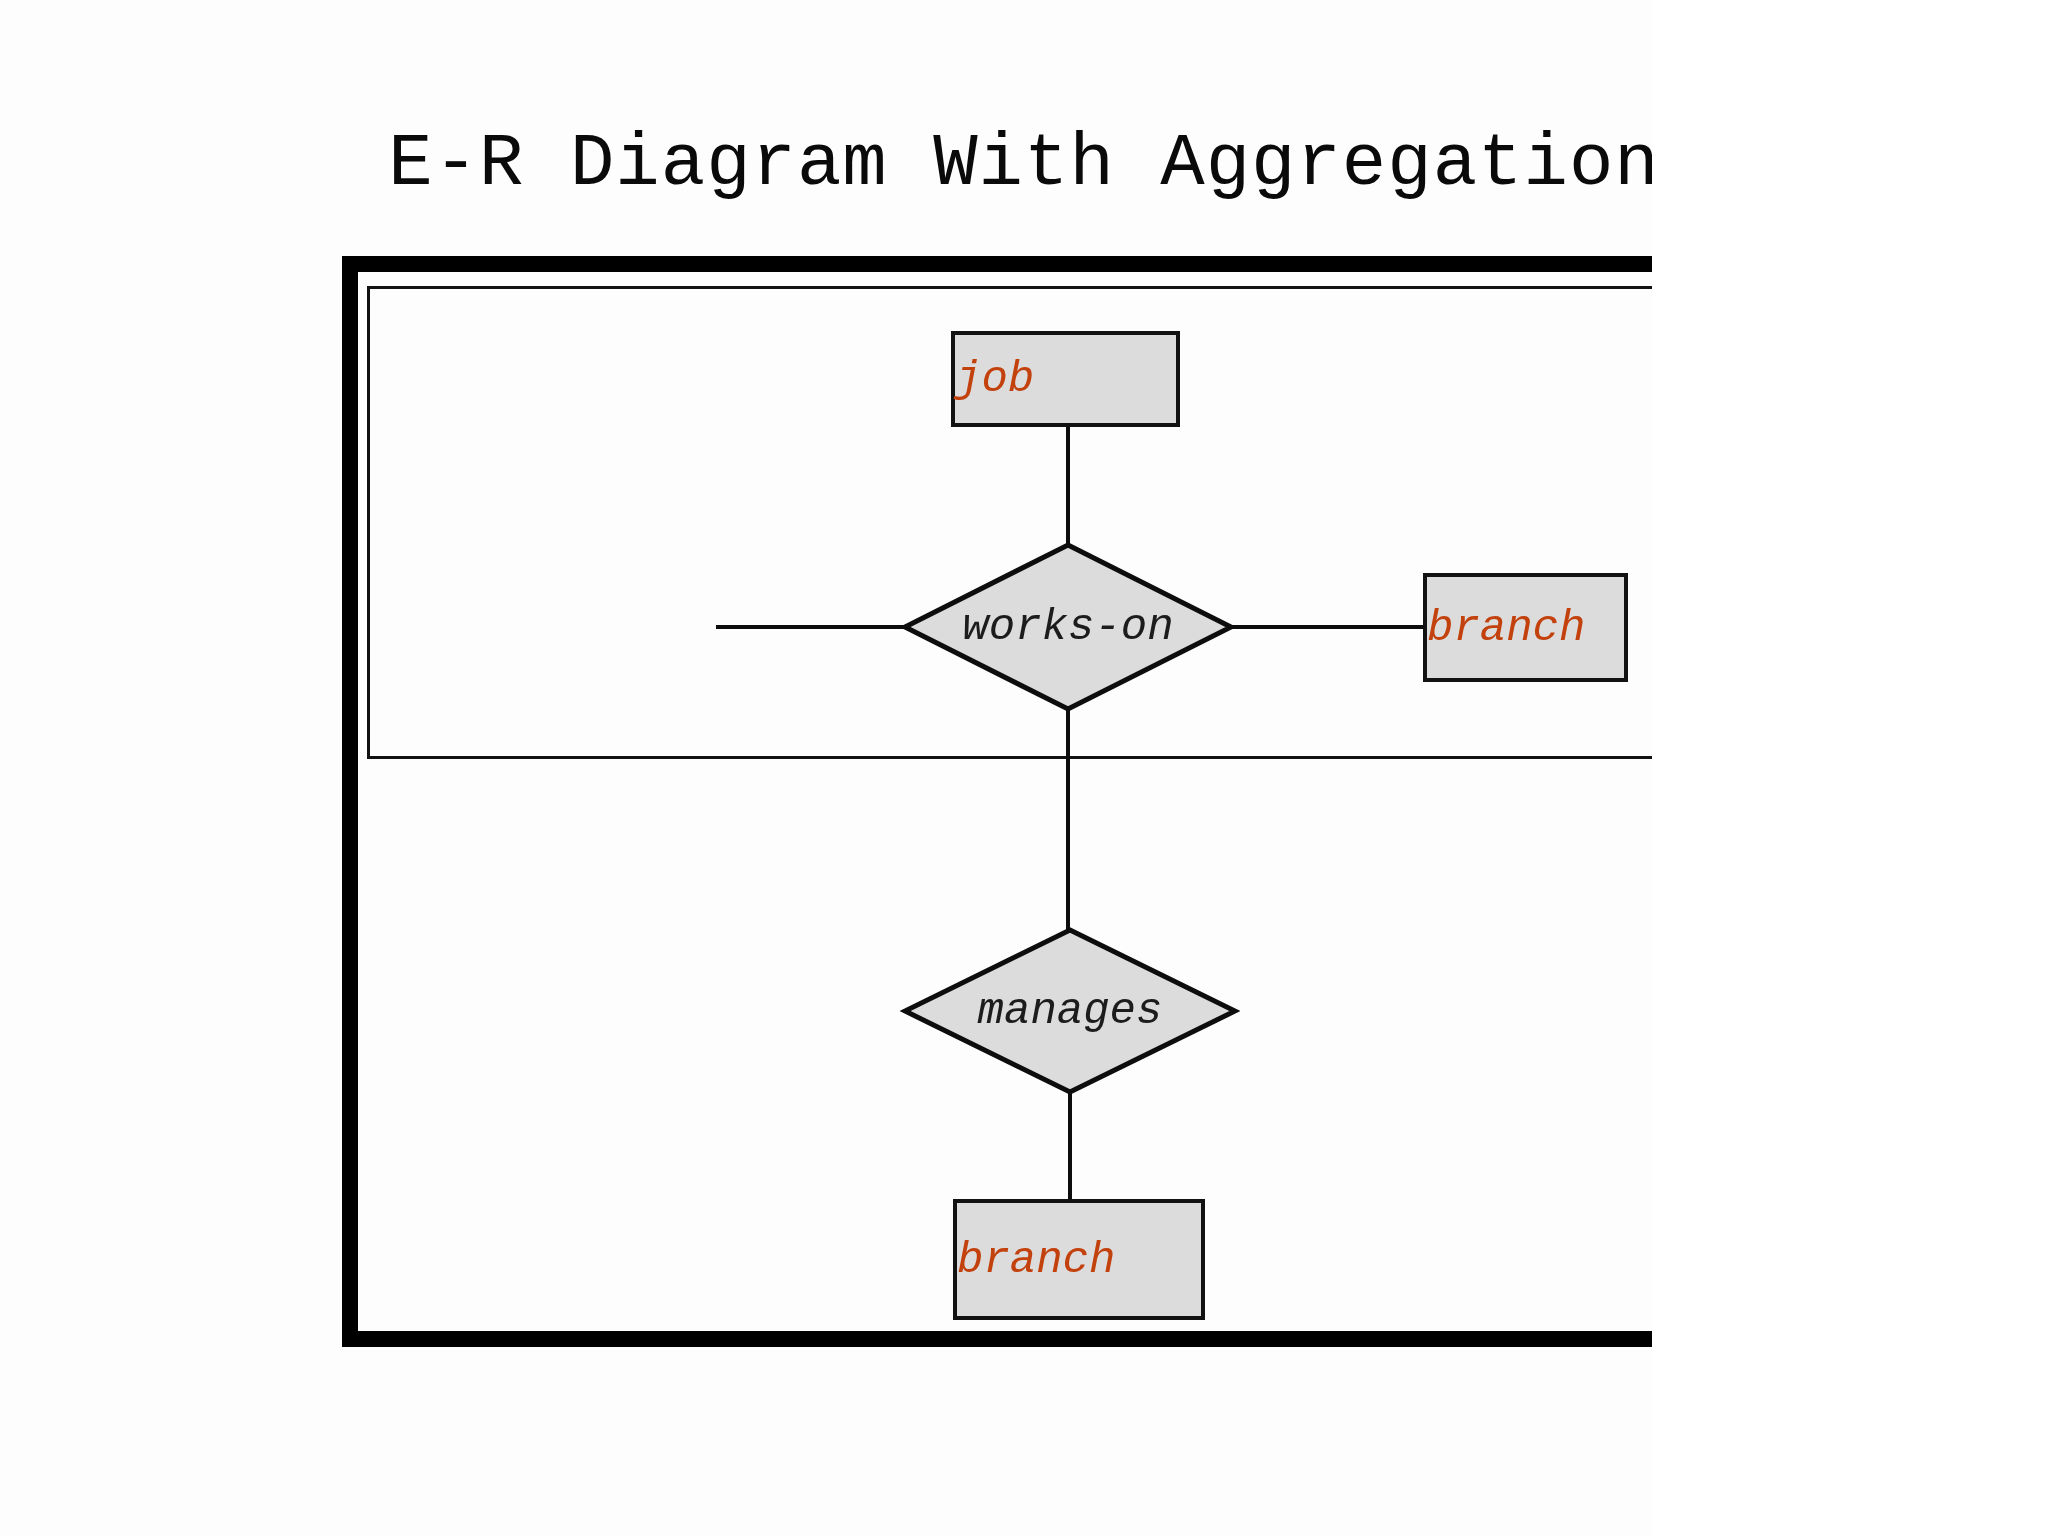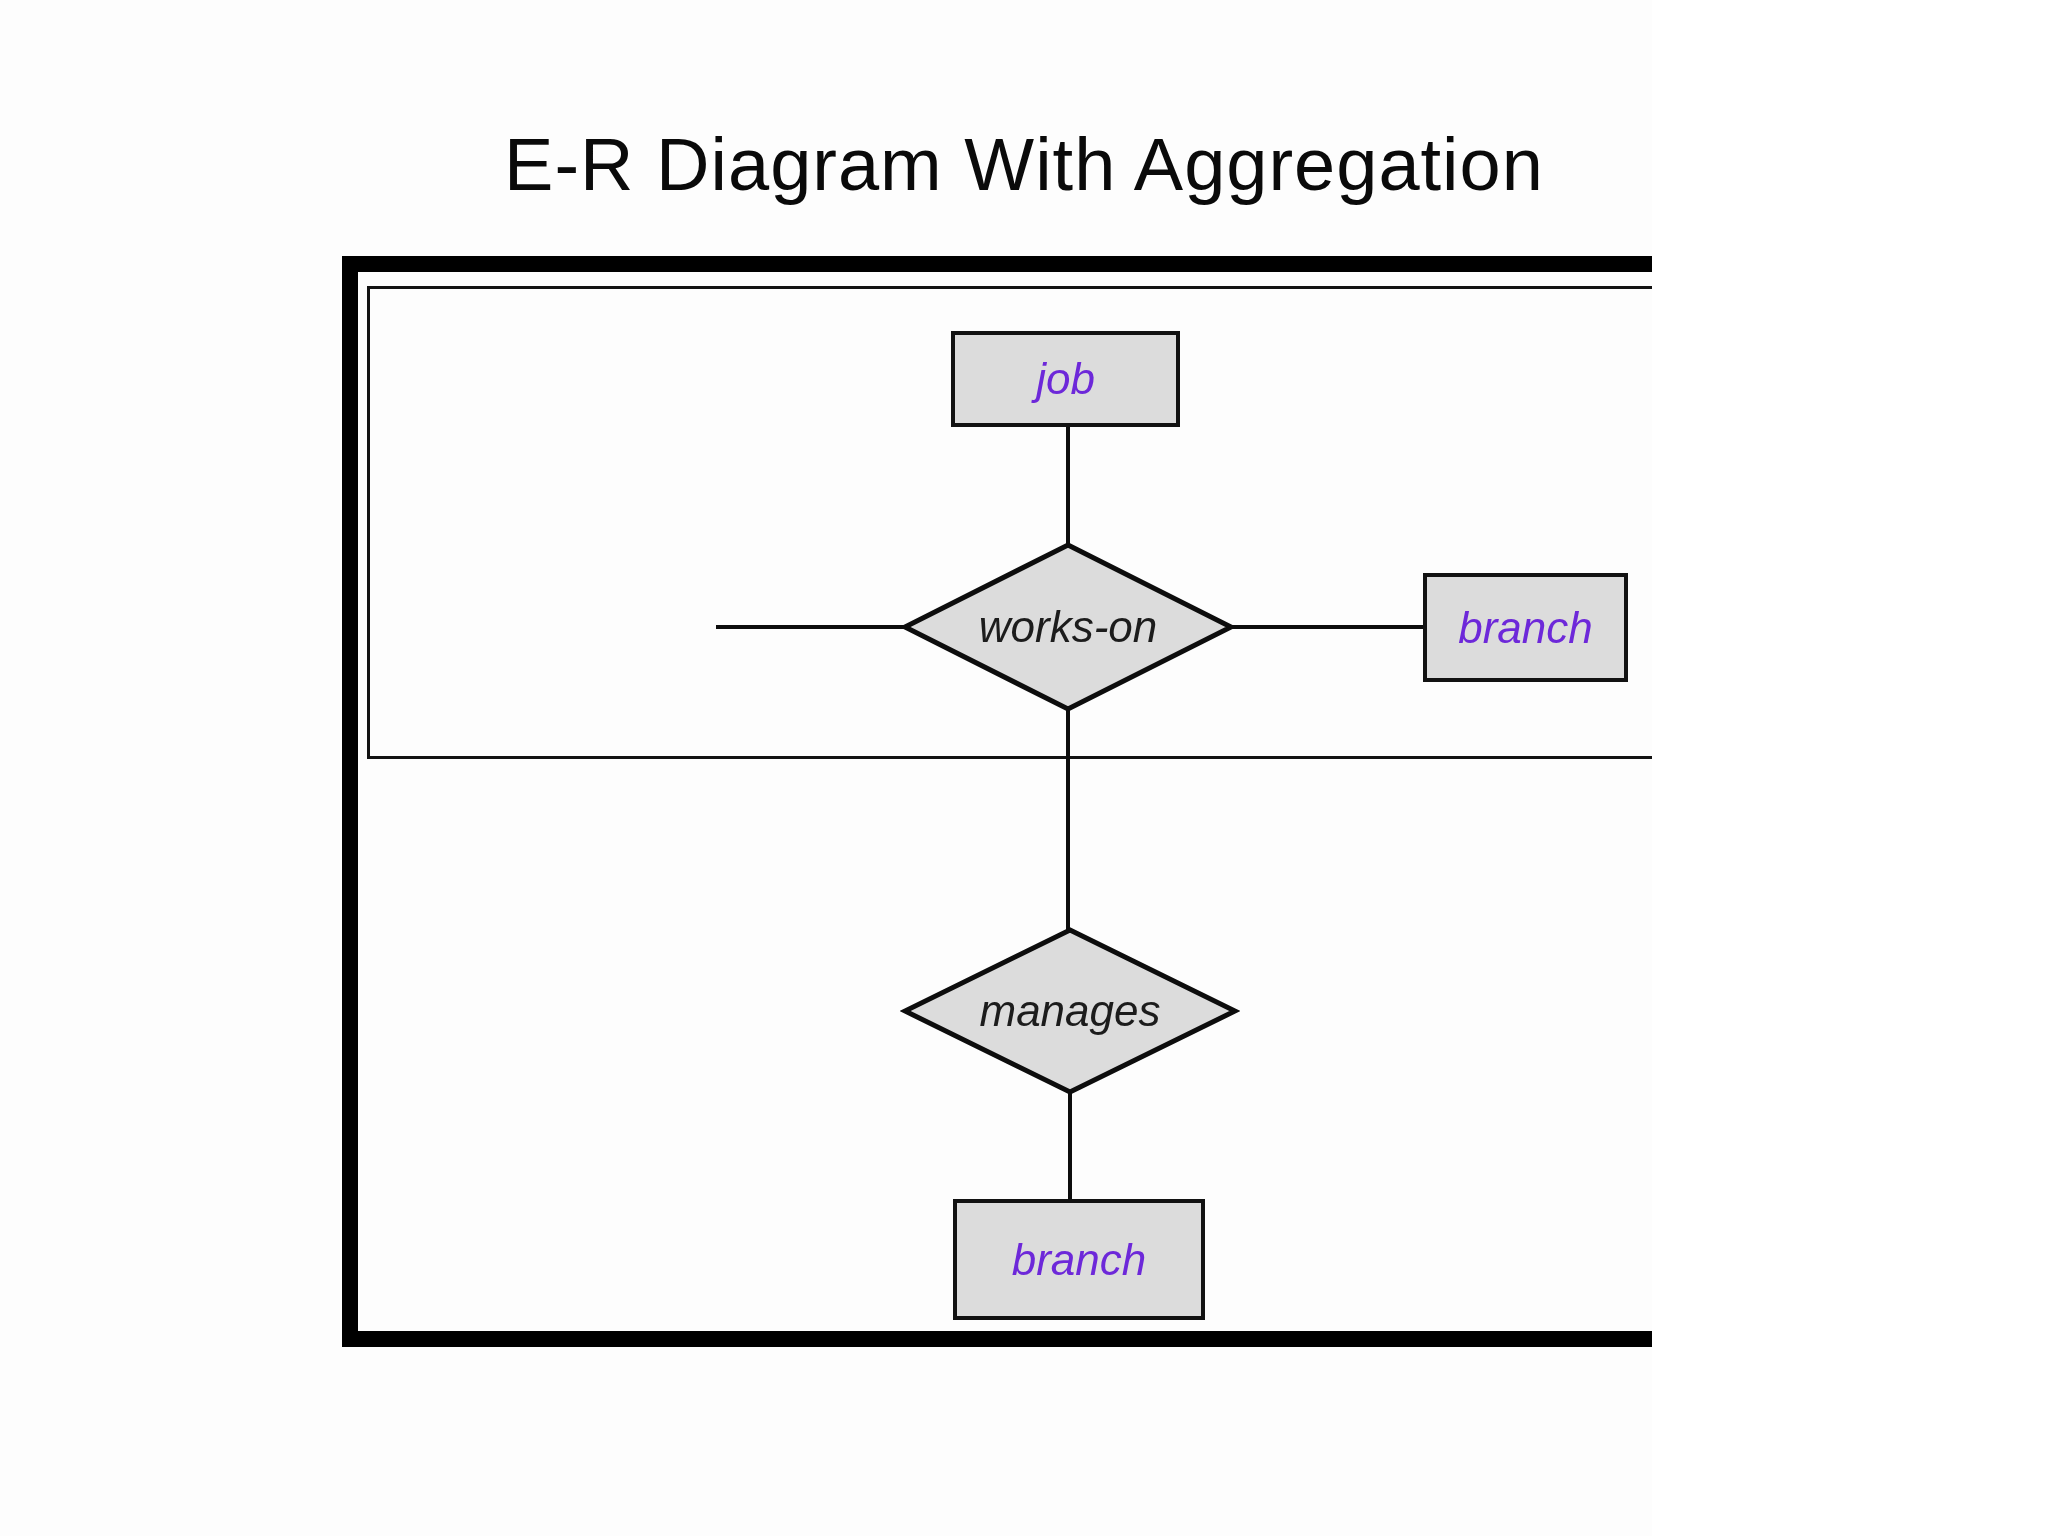--- a/index.html
+++ b/index.html
@@ -5,21 +5,21 @@
   html, body {
     margin: 0;
     padding: 0;
     background: #ffffff;
   }
   .canvas {
     position: relative;
     width: 1652px;
     height: 1536px;
     background: #fdfdfd;
-    font-family: Liberation Sans, sans-serif;
+    font-family: Liberation Mono, monospace;
     overflow: hidden;
   }
   .title {
     position: absolute;
     left: 0;
     top: 122px;
     width: 2048px;
     text-align: center;
     font-size: 74px;
     color: #0a0a0a;
@@ -44,24 +44,23 @@
     border: 3px solid #121212;
     box-sizing: border-box;
   }
   .entity {
     position: absolute;
     background: #dcdcdc;
     border: 4px solid #121212;
     box-sizing: border-box;
     display: flex;
     align-items: center;
-    justify-content: center;
     font-style: italic;
     font-size: 44px;
-    color: #6d28d9;
+    color: #c2410c;
   }
   .entity-job      { left: 951px;  top: 331px;  width: 229px; height: 96px;  }
   .entity-employee { left: 465px;  top: 556px;  width: 253px; height: 121px; }
   .entity-branch   { left: 1386px; top: 573px;  width: 205px; height: 109px; margin-left: 37px; }
   .entity-manager  { left: 953px;  top: 1199px; width: 252px; height: 121px; }
   .relationship {
     position: absolute;
   }
   .relationship svg {
     position: absolute;

